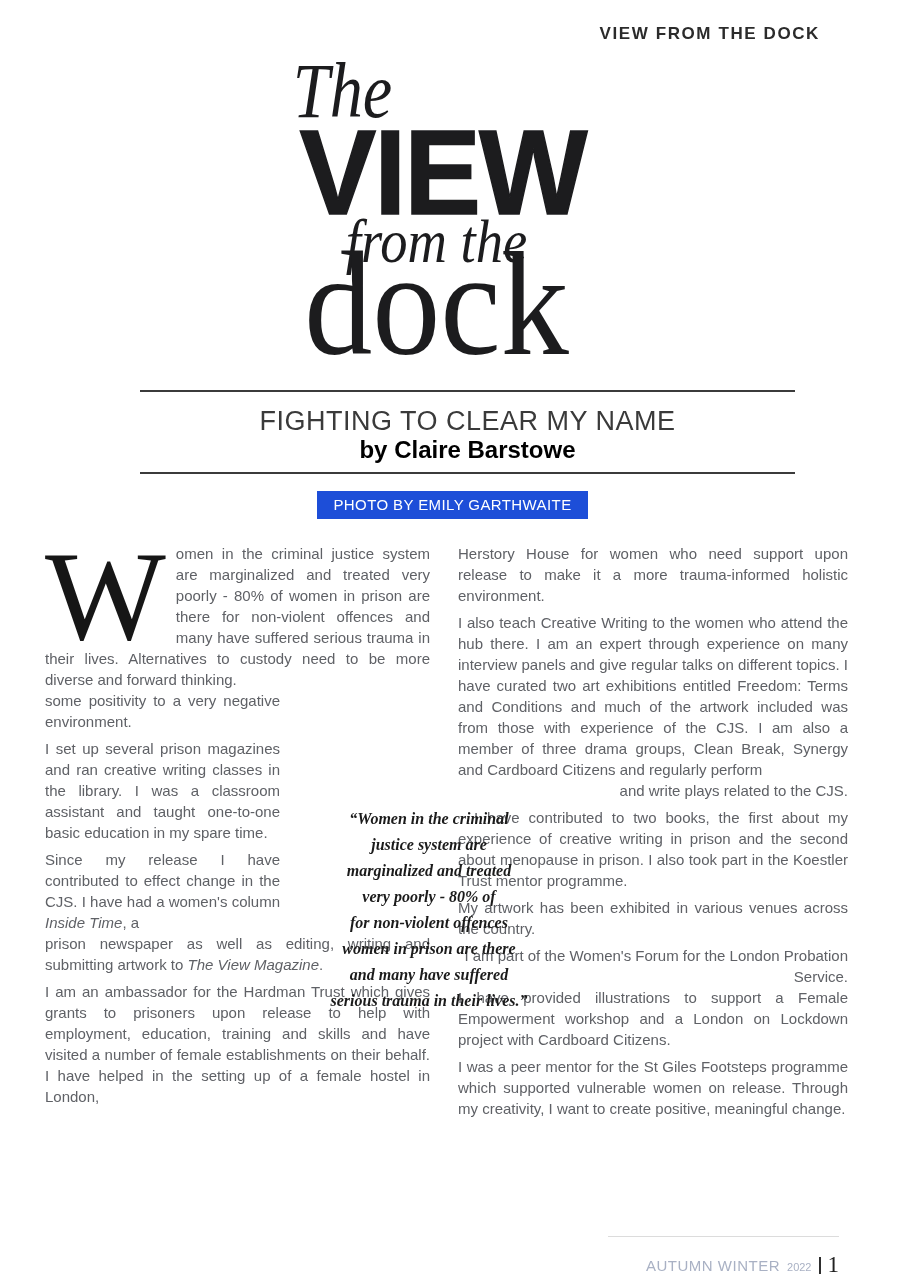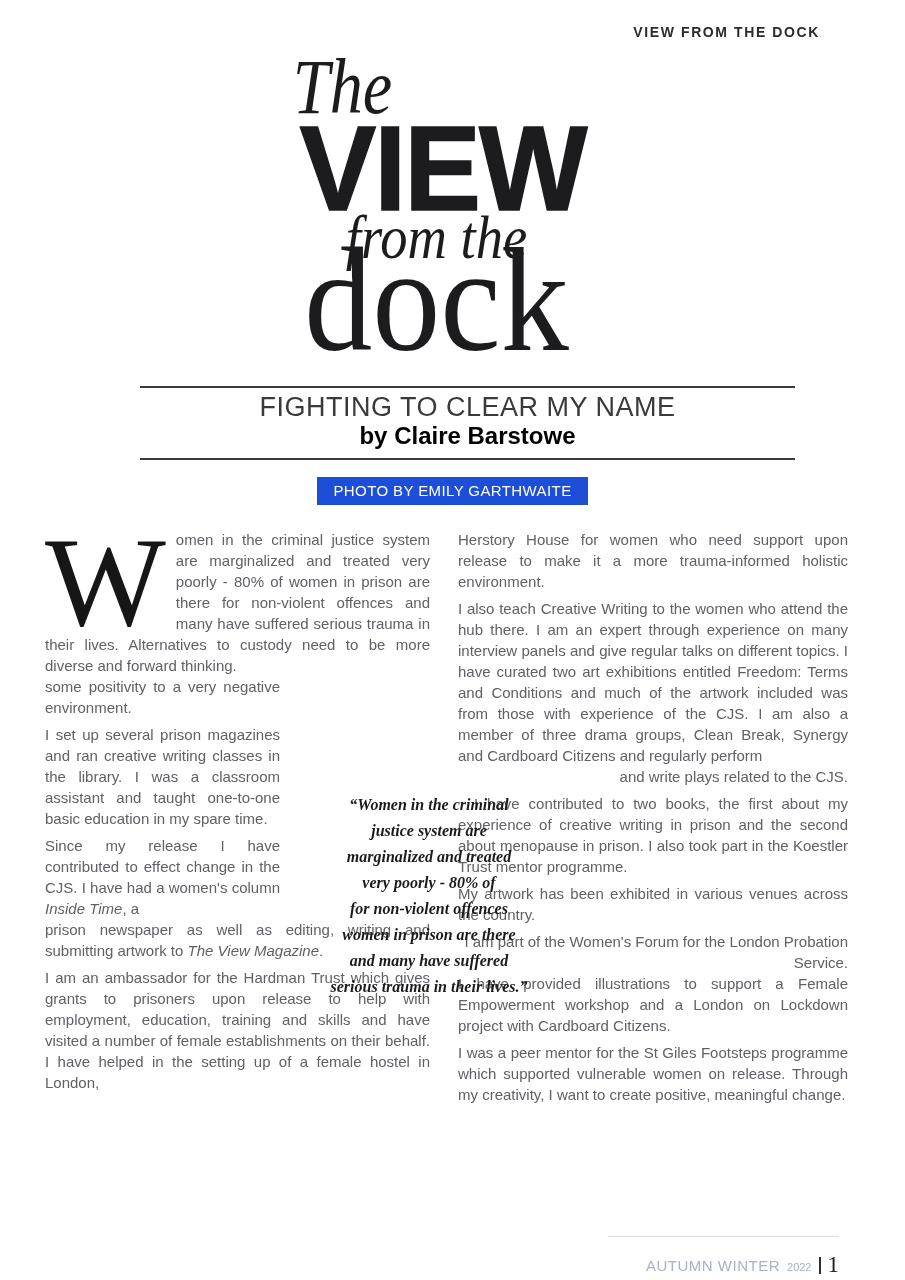--- a/index.html
+++ b/index.html
@@ -3,39 +3,39 @@
 <meta charset="utf-8">
 <style>
   html,body{margin:0;padding:0;}
   body{
     width:905px;height:1280px;background:#ffffff;position:relative;overflow:hidden;
     font-family:"Liberation Sans","DejaVu Sans",sans-serif;
   }
   
   .kicker{
     padding:24px 85px 0 0;text-align:right;
-    font-size:14px;font-weight:600;letter-spacing:1.6px;color:#2b2b2b;
+    font-size:17px;font-weight:600;letter-spacing:1.6px;color:#2b2b2b;
   }
   
   .title-wrap{position:relative;height:312px;margin-top:8px;}
   .title-wrap>div{position:absolute;left:0;right:0;text-align:center;line-height:1;color:#1c1c1e;}
   .t-the{top:0;font-family:"Liberation Serif","DejaVu Serif",serif;font-style:italic;font-size:78px;
          transform:translateX(-110px) scaleX(.85);}
   .t-view{top:60px;font-size:121px;font-weight:bold;letter-spacing:-2px;
           transform:translateX(-10px) scaleX(.95);-webkit-text-stroke:1.5px #1c1c1e;}
   .t-from{top:158px;font-family:"Liberation Serif","DejaVu Serif",serif;font-style:italic;font-size:62px;
           transform:translateX(-16px) scaleX(.88);}
   .t-dock{top:178px;font-family:"Liberation Serif","DejaVu Serif",serif;font-size:148px;
           transform:translateX(-16px) scaleX(.92);}
   
   .mid{margin-left:140px;width:655px;text-align:center;}
   .rule{height:2px;background:#3b3b3b;}
   .rule1{margin-top:26px;}
   .rule2{margin-top:8px;}
-  .subtitle{margin-top:4px;font-size:27px;line-height:30px;font-weight:500;letter-spacing:.5px;color:#3a3a3a;}
+  .subtitle{margin-top:14px;font-size:27px;line-height:30px;font-weight:500;letter-spacing:.5px;color:#3a3a3a;}
   .byline{font-size:24px;line-height:28px;font-weight:700;color:#000000;}
   .badge{
     display:table;margin:17px auto 0;background:#1d4ed8;color:#ffffff;
     font-size:15px;letter-spacing:.4px;padding:5px 16px 6px;
   }
   
   .cols{position:relative;margin:24px 0 0 45px;width:803px;display:flex;gap:28px;
         color:#5f6166;font-size:15px;line-height:21px;text-align:justify;}
   .col-l{width:385px;}
   .col-r{width:390px;}

